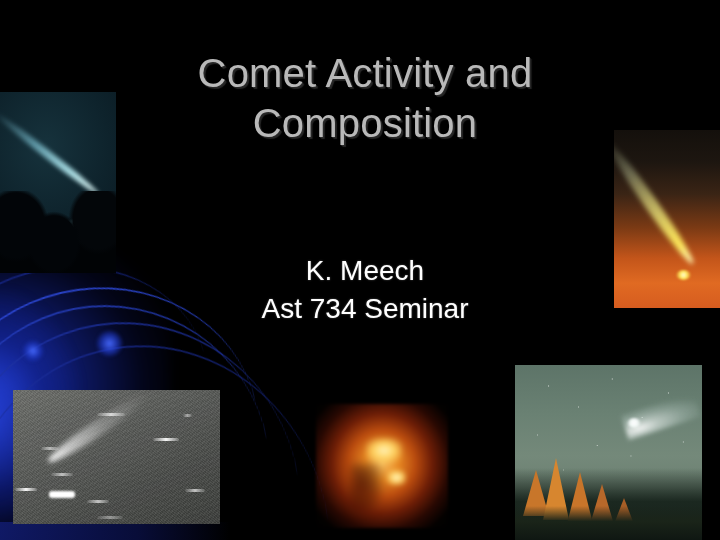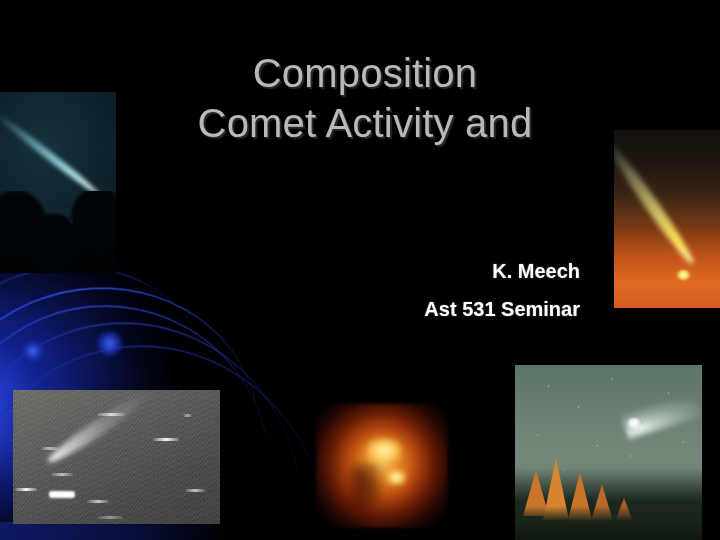--- a/index.html
+++ b/index.html
@@ -305,27 +305,26 @@
     white-space: nowrap;
   }
 
   #subtitle-block {
     position: absolute;
     left: 150px; top: 252px;
     width: 430px;
     text-align: center;
   }
   .subtitle-line {
-    font-size: 20px;
+    font-size: 28px;
     line-height: 38px;
-    font-weight: 700;
+    font-weight: 400;
     color: #ffffff;
     text-shadow: 0 0 2px rgba(255,255,255,0.35);
     white-space: nowrap;
-    text-align: right;
   }
 </style>
 </head>
 <body>
 
 <div id="slide">
 
   <div class="bg-layer">
     <div class="bg-leftglow"></div>
     <div class="bg-leftglow2"></div>
@@ -378,22 +377,22 @@
     <div class="hb-ridge"></div>
     <div class="flat f1"></div>
     <div class="flat f2"></div>
     <div class="flat f3"></div>
     <div class="flat f4"></div>
     <div class="flat f5"></div>
     <div class="hb-base"></div>
   </div>
 
   <div id="title-block">
+    <div class="title-line">Comet Activity and</div>
     <div class="title-line">Composition</div>
-    <div class="title-line">Comet Activity and</div>
   </div>
 
   <div id="subtitle-block">
     <div class="subtitle-line">K. Meech</div>
-    <div class="subtitle-line">Ast 531 Seminar</div>
+    <div class="subtitle-line">Ast 734 Seminar</div>
   </div>
 
 </div>
 
 </body></html>

